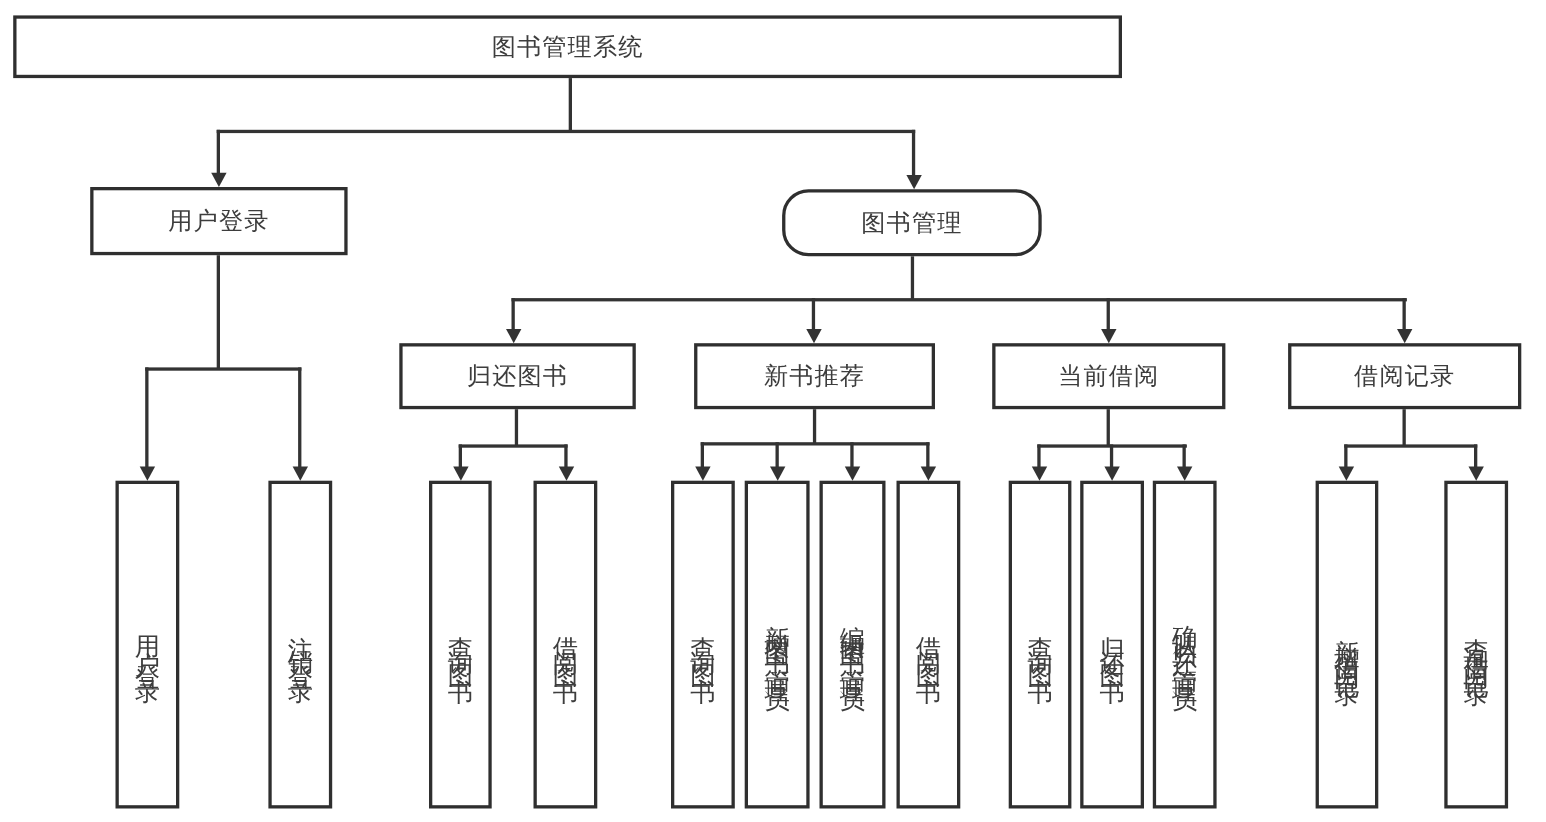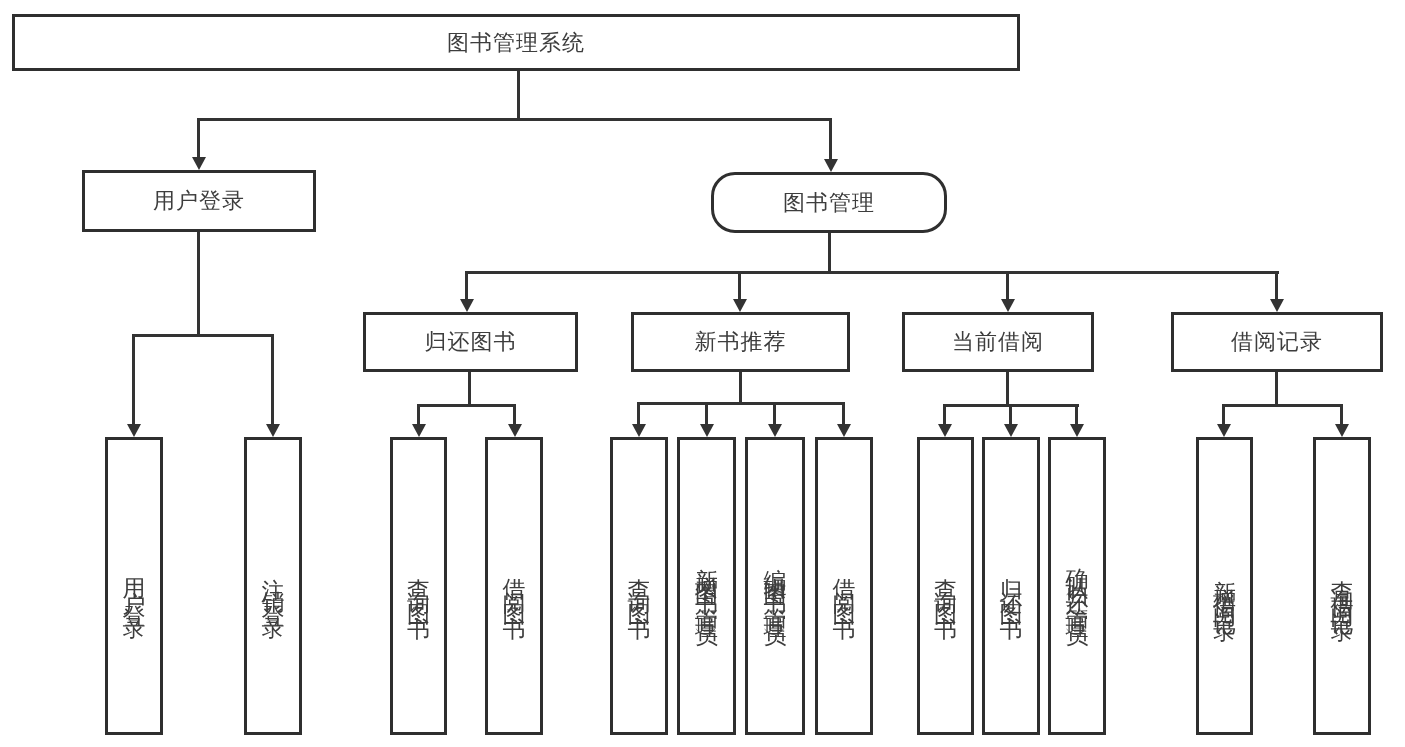--- a/index.html
+++ b/index.html
@@ -68,21 +68,21 @@
 
 <div id="canvas">
 
   <div class="node node-h" style="left:12px; top:14px; width:1008px; height:57px;">图书管理系统</div>
 
   <div class="node node-h" style="left:82px; top:170px; width:234px; height:62px;">用户登录</div>
   <div class="node node-h" style="left:711px; top:172px; width:236px; height:61px;border-radius:24px;">图书管理</div>
 
   <div class="node node-h" style="left:363px; top:312px; width:215px; height:60px;">归还图书</div>
   <div class="node node-h" style="left:631px; top:312px; width:219px; height:60px;">新书推荐</div>
-  <div class="node node-h" style="left:902px; top:312px; width:192px; height:60px;">当前借阅</div>
+  <div class="node node-h" style="left:902px; top:312px; width:212px; height:60px;">当前借阅</div>
   <div class="node node-h" style="left:1171px; top:312px; width:212px; height:60px;">借阅记录</div>
 
   <div class="node node-v sp" style="left:105px; top:437px; width:58px; height:298px;">用户登录</div>
   <div class="node node-v sp" style="left:244px; top:437px; width:58px; height:298px;">注销登录</div>
 
   <div class="node node-v sp" style="left:390px; top:437px; width:57px; height:298px;">查询图书</div>
   <div class="node node-v sp" style="left:485px; top:437px; width:58px; height:298px;">借阅图书</div>
 
   <div class="node node-v sp" style="left:610px; top:437px; width:58px; height:298px;">查询图书</div>
   <div class="node node-v" style="left:677px; top:437px; width:59px; height:298px;">新增图书（管理员）</div>

